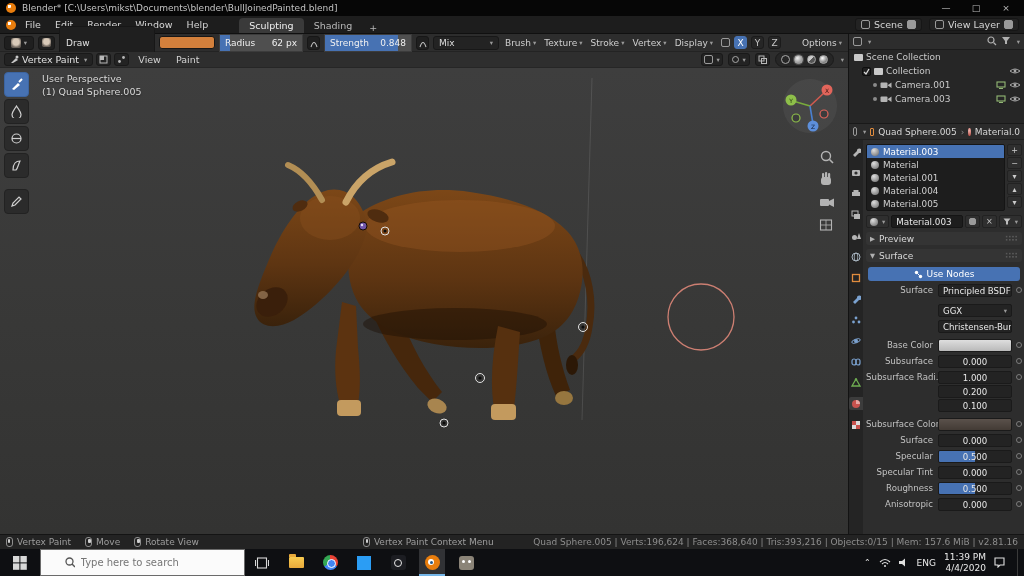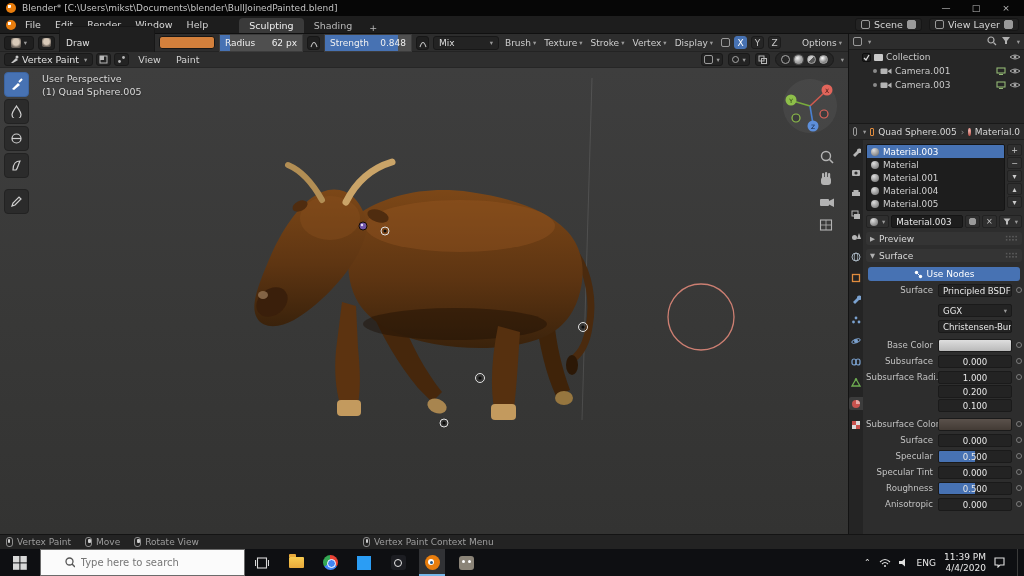--- a/index.html
+++ b/index.html
@@ -489,20 +489,24 @@
             <line x1="6.5" y1="6.5" x2="9" y2="9" stroke="#b0b0b0" stroke-width="1.3"></line>
           </svg>
       </span>
       <span>
         <svg width="10" height="9">
             <path d="M1,1 L9,1 L6,5 L6,8 L4,8 L4,5 Z" fill="#b0b0b0"></path>
           </svg>
       </span>
       <span class="arrow">▾</span>
     </div>
+    <div class="o-row" style="padding-left:5px">
+      <span class="colicon"></span>
+      <span>Scene Collection</span>
+    </div>
     <div class="o-row" style="padding-left:13px">
       <span class="chk">
         <svg width="7" height="7">
             <polyline points="1,4 3,6 6,1" fill="none" stroke="#dadada" stroke-width="1.3"></polyline>
           </svg>
       </span>
       <span class="colicon"></span>
       <span>Collection</span>
       <span class="o-right">
         <svg width="12" height="8">
@@ -853,20 +857,21 @@
           <i></i>
         </span>
       <span>Rotate View</span>
     </span>
     <span class="sb-item" style="margin-left:150px">
       <span class="micon r">
           <i></i>
         </span>
       <span>Vertex Paint Context Menu</span>
     </span>
+    <span class="sb-stats">Quad Sphere.005 | Verts:196,624 | Faces:368,640 | Tris:393,216 | Objects:0/15 | Mem: 157.6 MiB | v2.81.16</span>
   </div>
 
   <div class="taskbar">
     <div class="start">
       <svg width="14" height="14">
         <rect x="0" y="0" width="6.4" height="6.4" fill="#d8d8d8"></rect>
           <rect x="7.4" y="0" width="6.4" height="6.4" fill="#d8d8d8"></rect>
         <rect x="0" y="7.4" width="6.4" height="6.4" fill="#d8d8d8"></rect>
           <rect x="7.4" y="7.4" width="6.4" height="6.4" fill="#d8d8d8"></rect>
       </svg>

